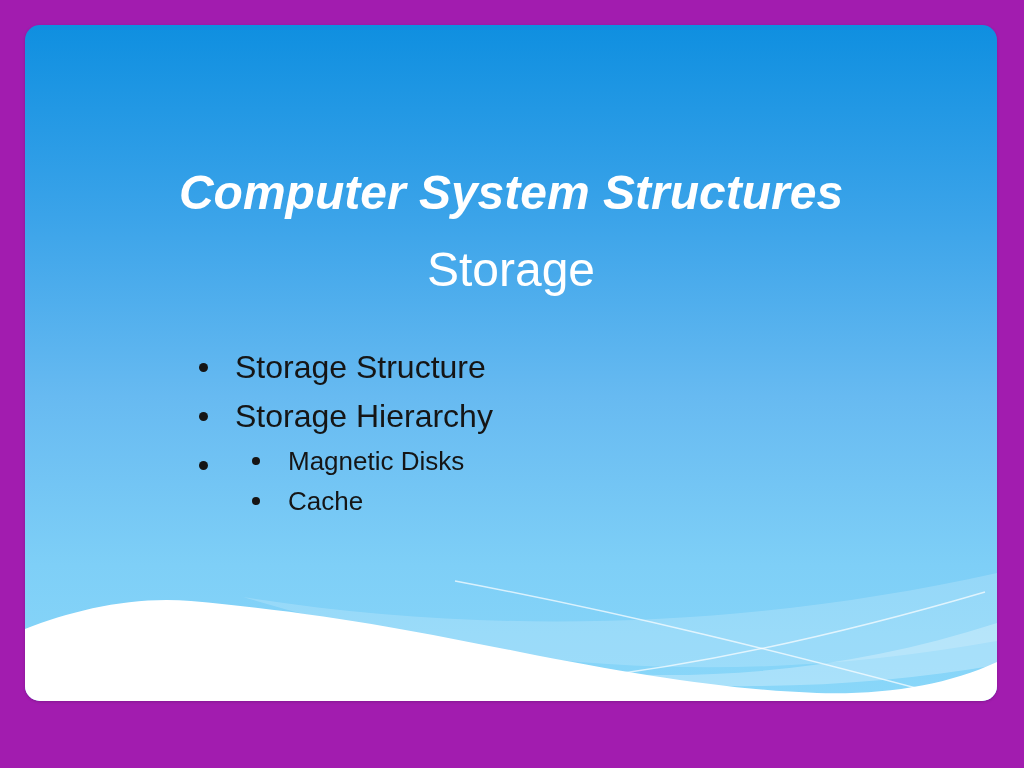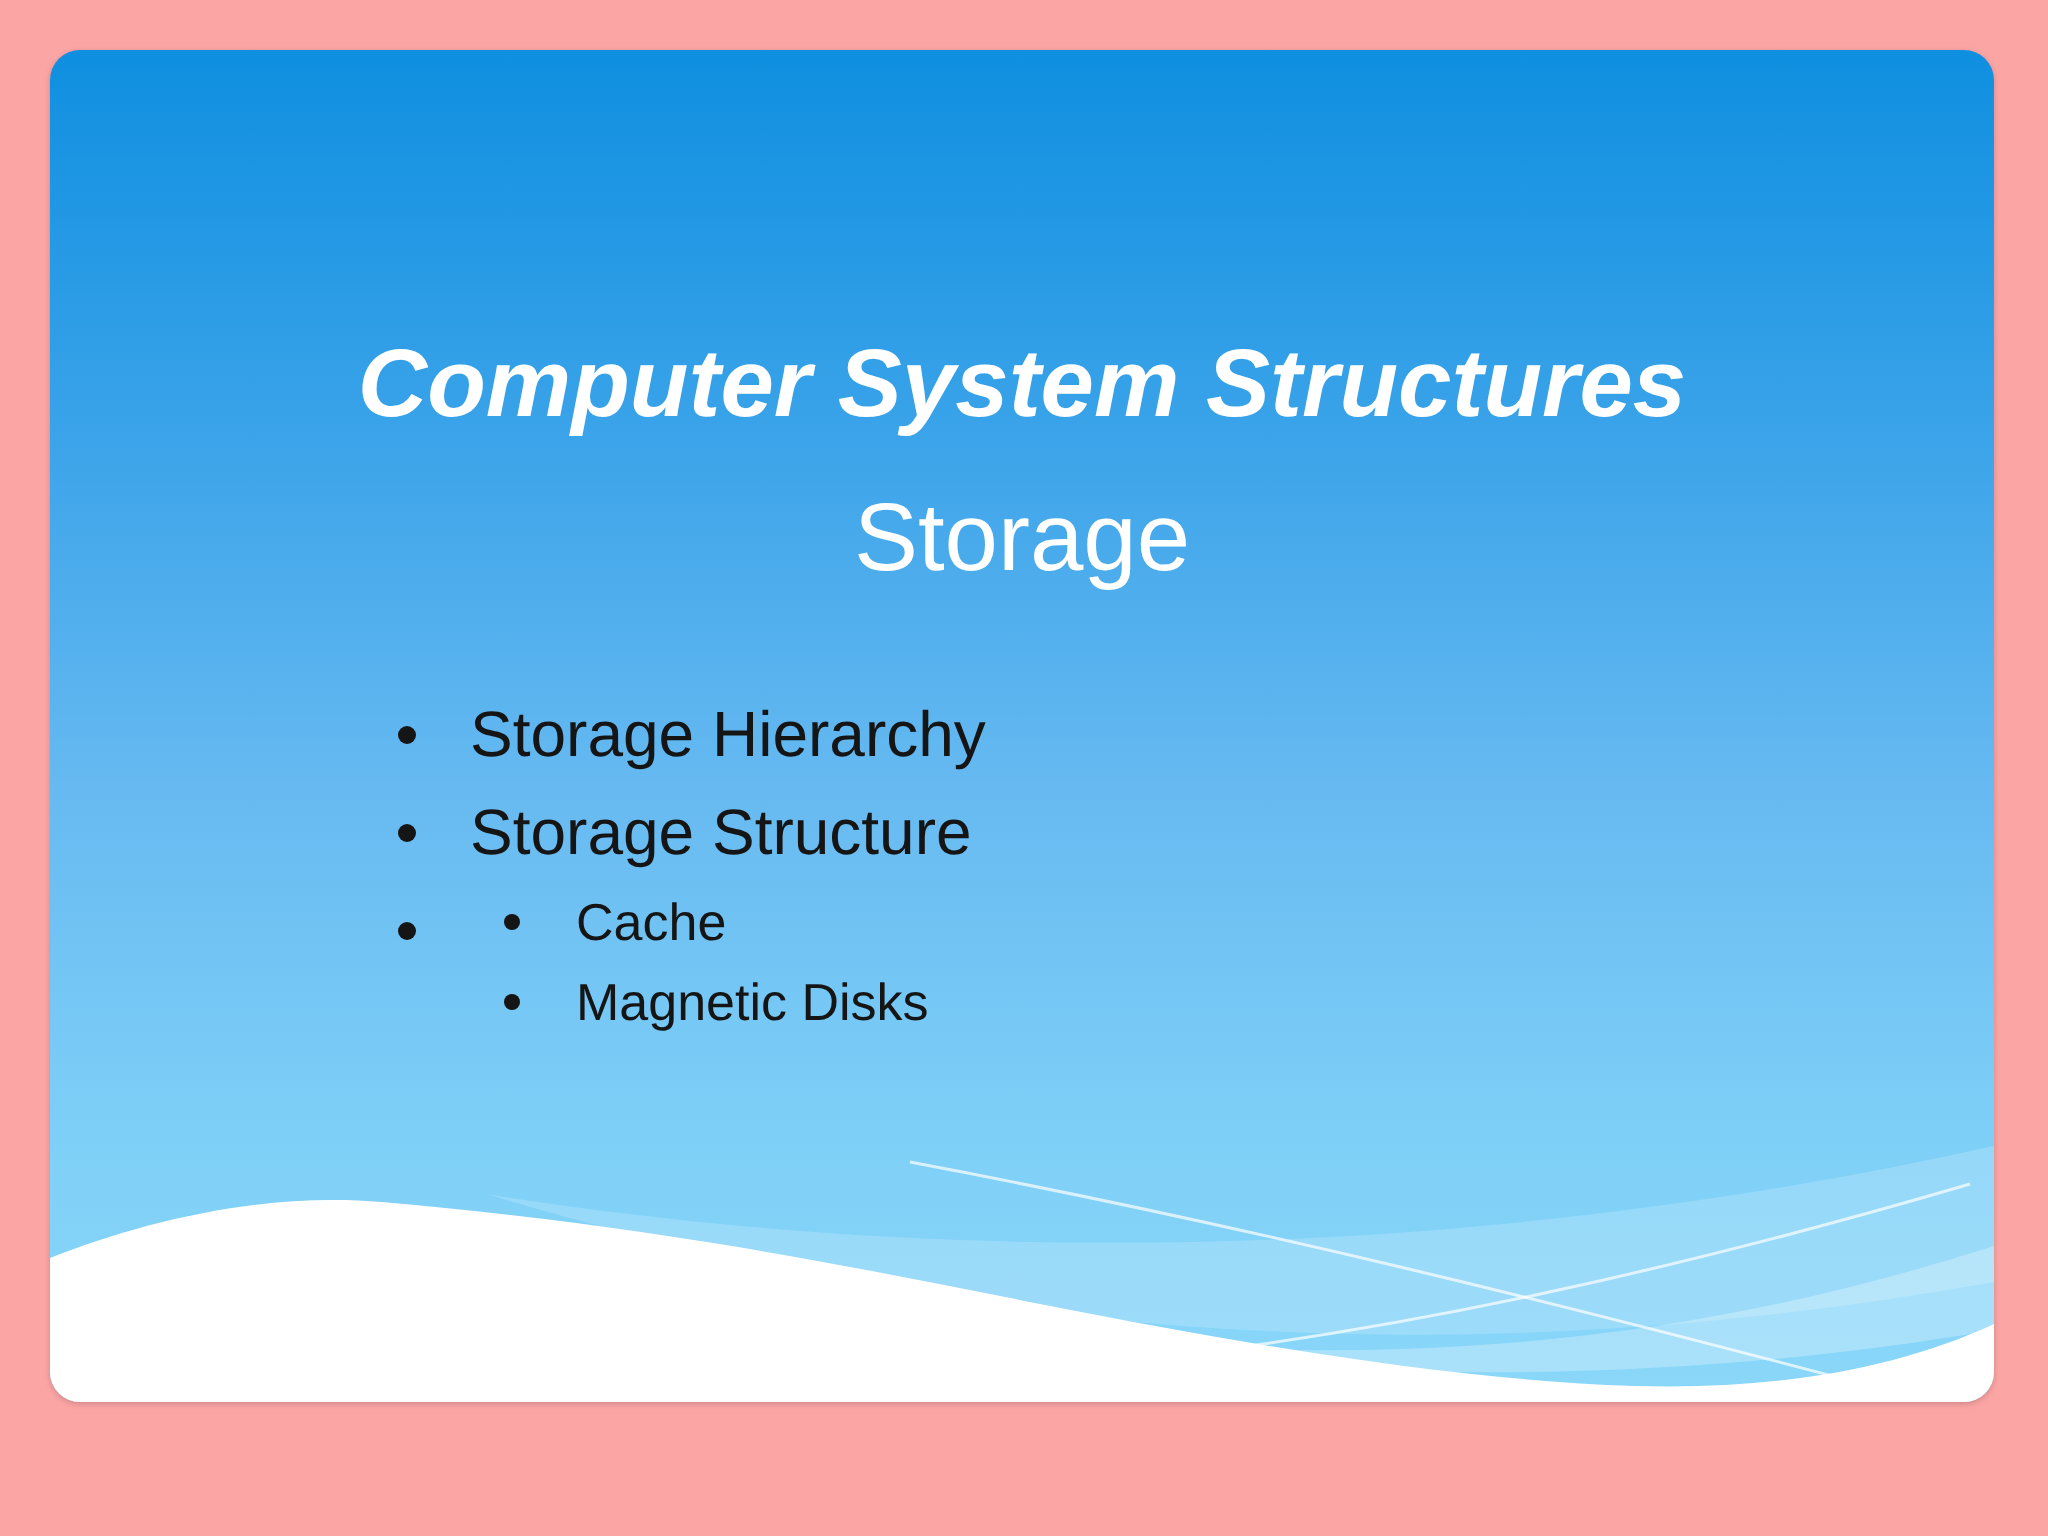--- a/index.html
+++ b/index.html
@@ -8,21 +8,21 @@
     width: 1024px;
     height: 768px;
     background: #ffffff;
     font-family: "Liberation Sans", sans-serif;
     overflow: hidden;
   }
   .page {
     position: relative;
     width: 1024px;
     height: 768px;
-    background: #fca5a5;
+    background: #a21caf;
   }
   .slide {
     position: absolute;
     left: 25px;
     top: 25px;
     width: 972px;
     height: 676px;
     border-radius: 15px;
     overflow: hidden;
     background: linear-gradient(180deg,
@@ -129,31 +129,31 @@
       <path d="M 0 604 C 48 585 108 571 166 576 C 300 588 390 606 495 627 C 612 650 706 665 792 668 C 862 670 922 660 972 637 L 972 676 L 0 676 Z" fill="#ffffff"></path>
     </svg>
 
     <h1 class="title-block">
       <span class="title-line1">Computer System Structures</span>
       <span class="title-line2">Storage</span>
     </h1>
 
     <ul class="bullets">
       <li>
-        <span>Storage Hierarchy</span>
+        <span>Storage Structure</span>
       </li>
       <li>
-        <span>Storage Structure</span>
+        <span>Storage Hierarchy</span>
       </li>
       <li>
         <ul class="sub-bullets">
           <li>
-            <span>Cache</span>
+            <span>Magnetic Disks</span>
           </li>
           <li>
-            <span>Magnetic Disks</span>
+            <span>Cache</span>
           </li>
         </ul>
       </li>
     </ul>
 
   </div>
 </div>
 
 </body></html>

